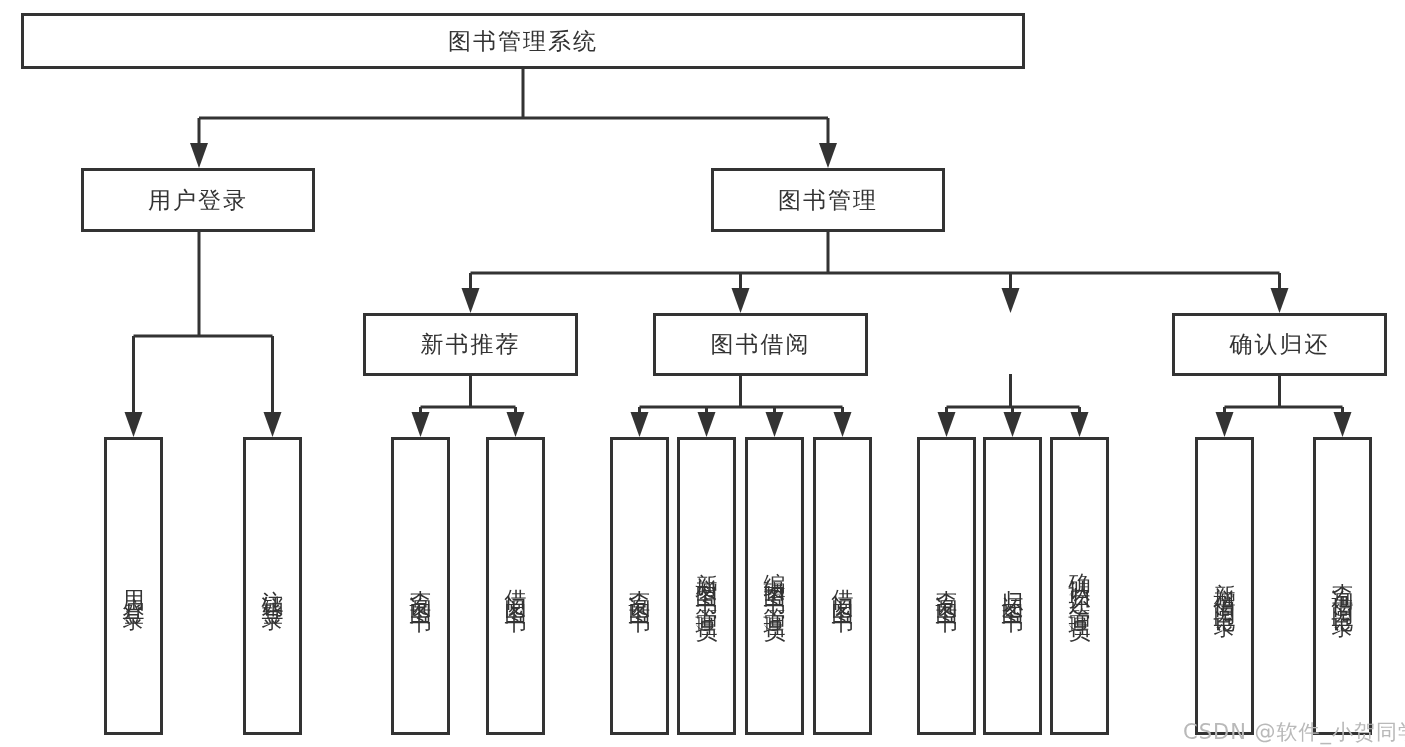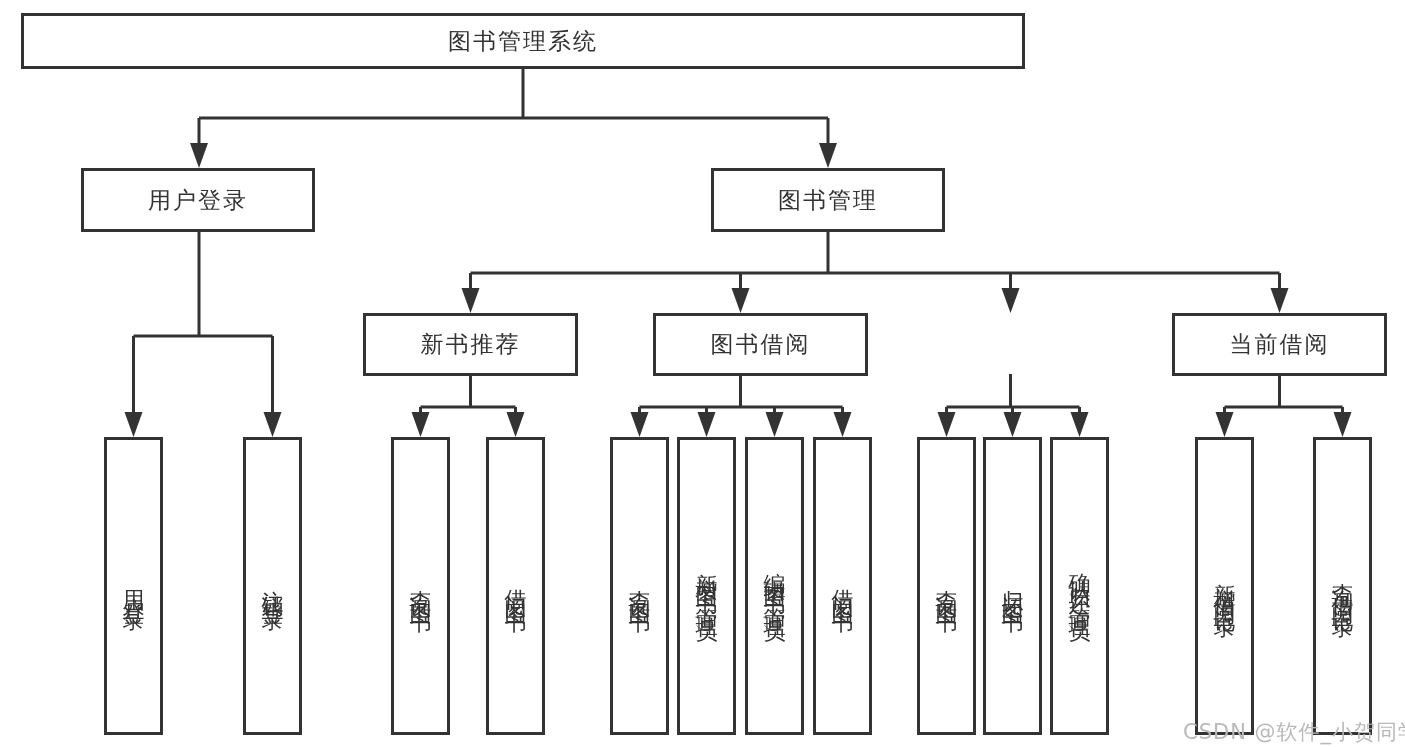--- a/index.html
+++ b/index.html
@@ -94,21 +94,21 @@
     <span class="h-label">图书管理</span>
   </div>
 
   <div class="box b-l3 b-newbook">
     <span class="h-label">新书推荐</span>
   </div>
   <div class="box b-l3 b-borrow">
     <span class="h-label">图书借阅</span>
   </div>
   <div class="box b-l3 b-records">
-    <span class="h-label">当前借阅</span>
+    <span class="h-label">确认归还</span>
   </div>
 
   <div class="box b-leaf" style="left:104px">
     <span class="v-label">用户登录</span>
   </div>
   <div class="box b-leaf" style="left:243px">
     <span class="v-label">注销登录</span>
   </div>
 
   <div class="box b-leaf" style="left:391px">

